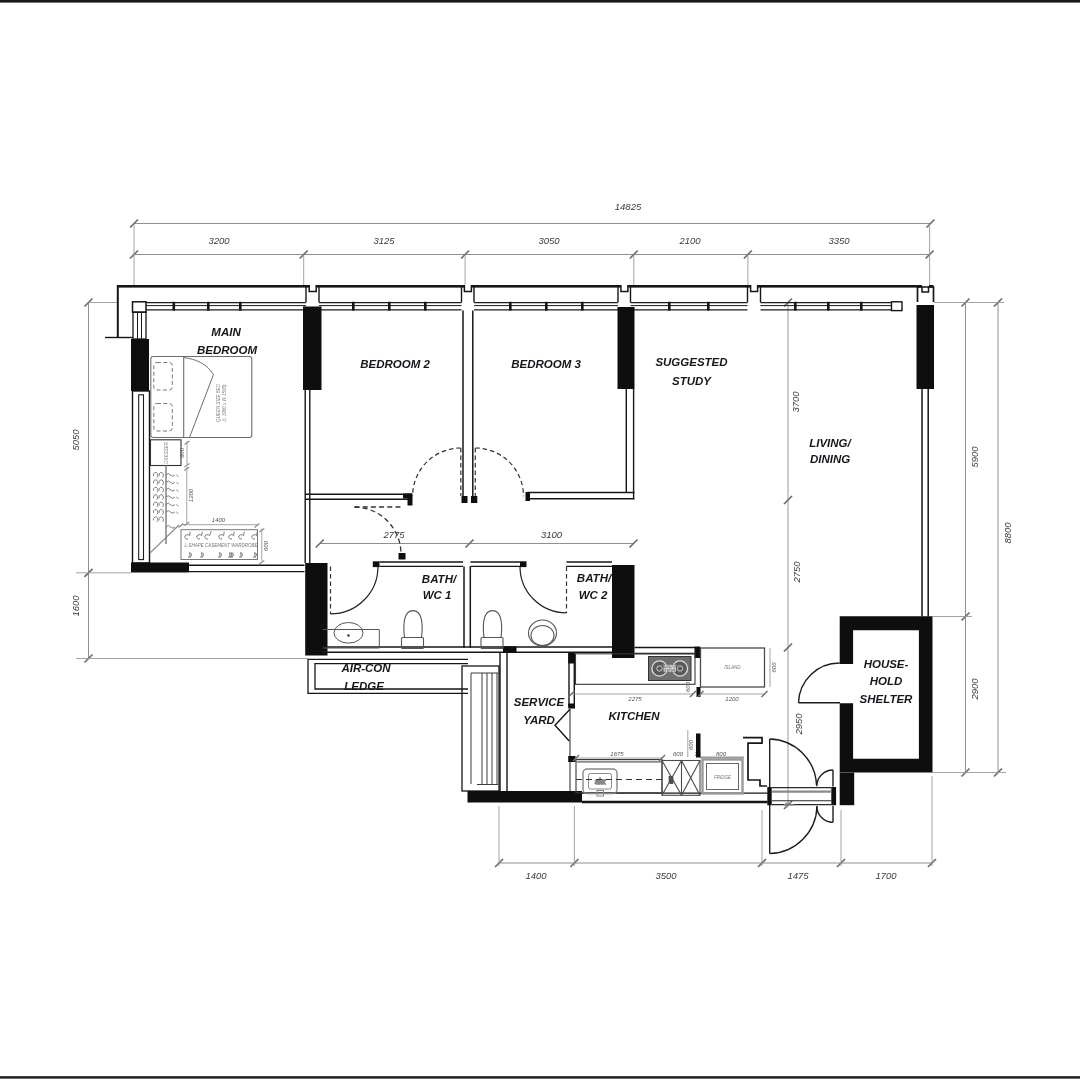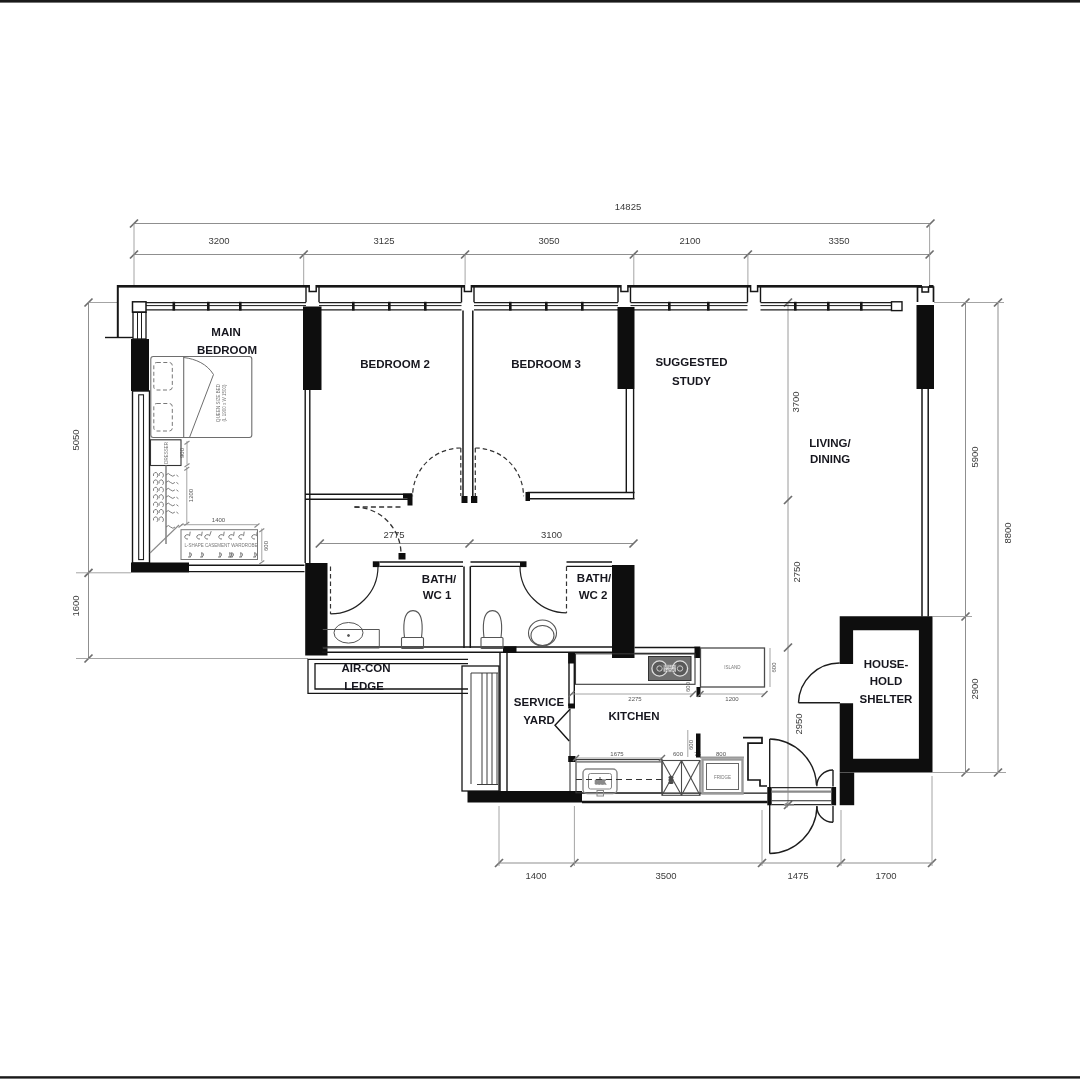--- a/index.html
+++ b/index.html
@@ -1,16 +1,16 @@
 <!DOCTYPE html>
 <html><head>
 <meta charset="utf-8">
 <style>
   html,body{margin:0;padding:0;background:#ffffff;}
-  .page{position:relative;width:1080px;height:1080px;background:#c4b5fd;overflow:hidden;}
+  .page{position:relative;width:1080px;height:1080px;background:#c4b5fd;overflow:hidden;font-style:italic;}
   svg{position:absolute;top:0;left:0;}
   text{font-family:"Liberation Sans",sans-serif;}
   .lbl{font-weight:bold;fill:#16161e;font-size:11.5px;text-anchor:middle;}
   .dim{fill:#3a3a3a;font-size:9.5px;text-anchor:middle;}
   .sdim{fill:#555;font-size:6px;text-anchor:middle;}
   .tiny{fill:#777;font-size:4.5px;text-anchor:middle;}
 </style>
 </head>
 <body>
 <div class="page">

